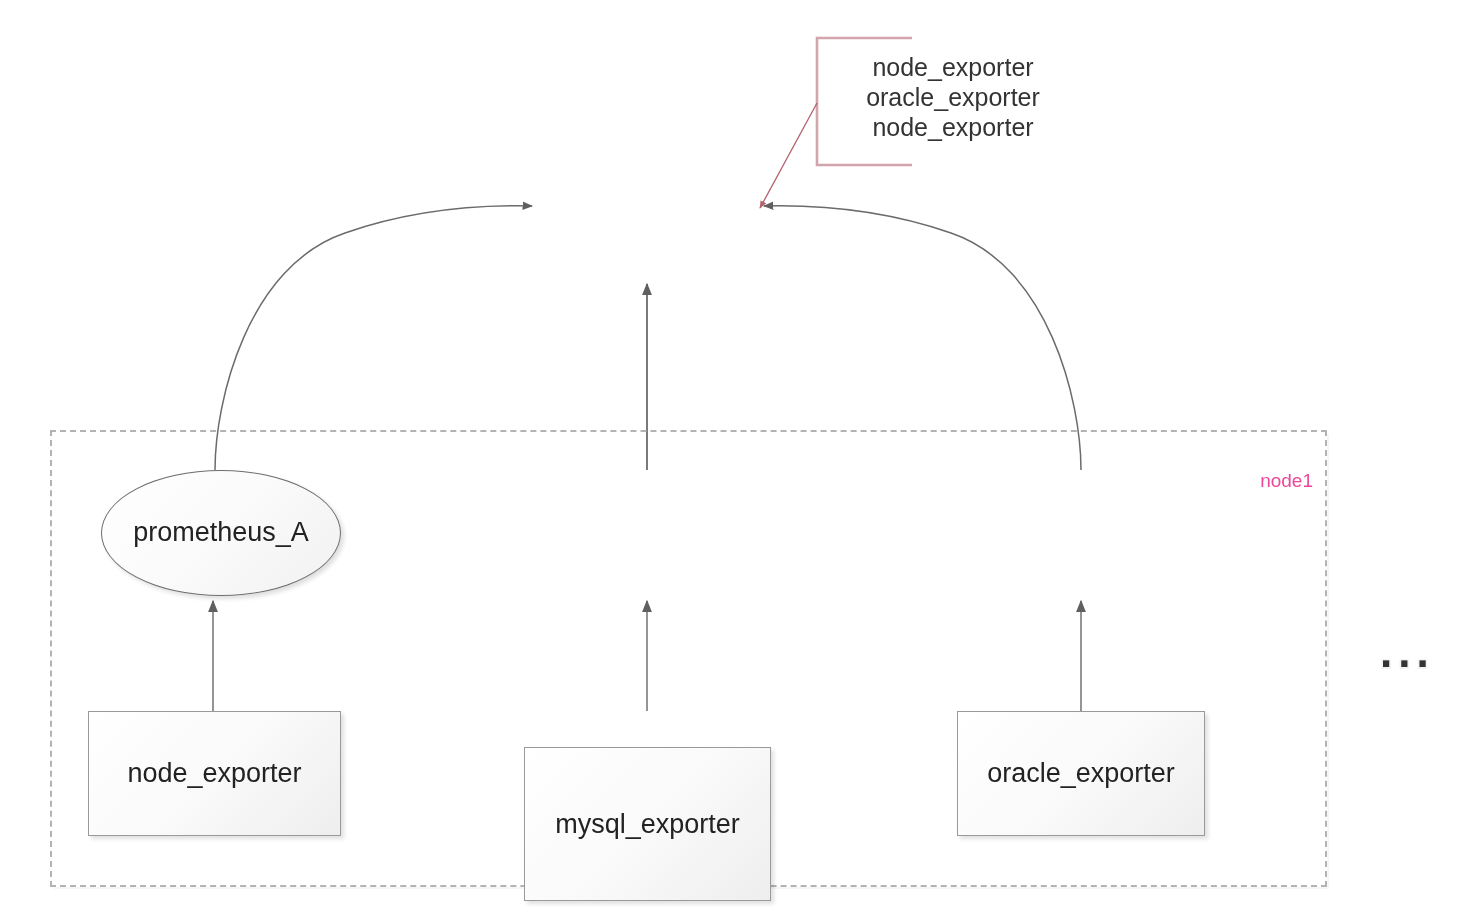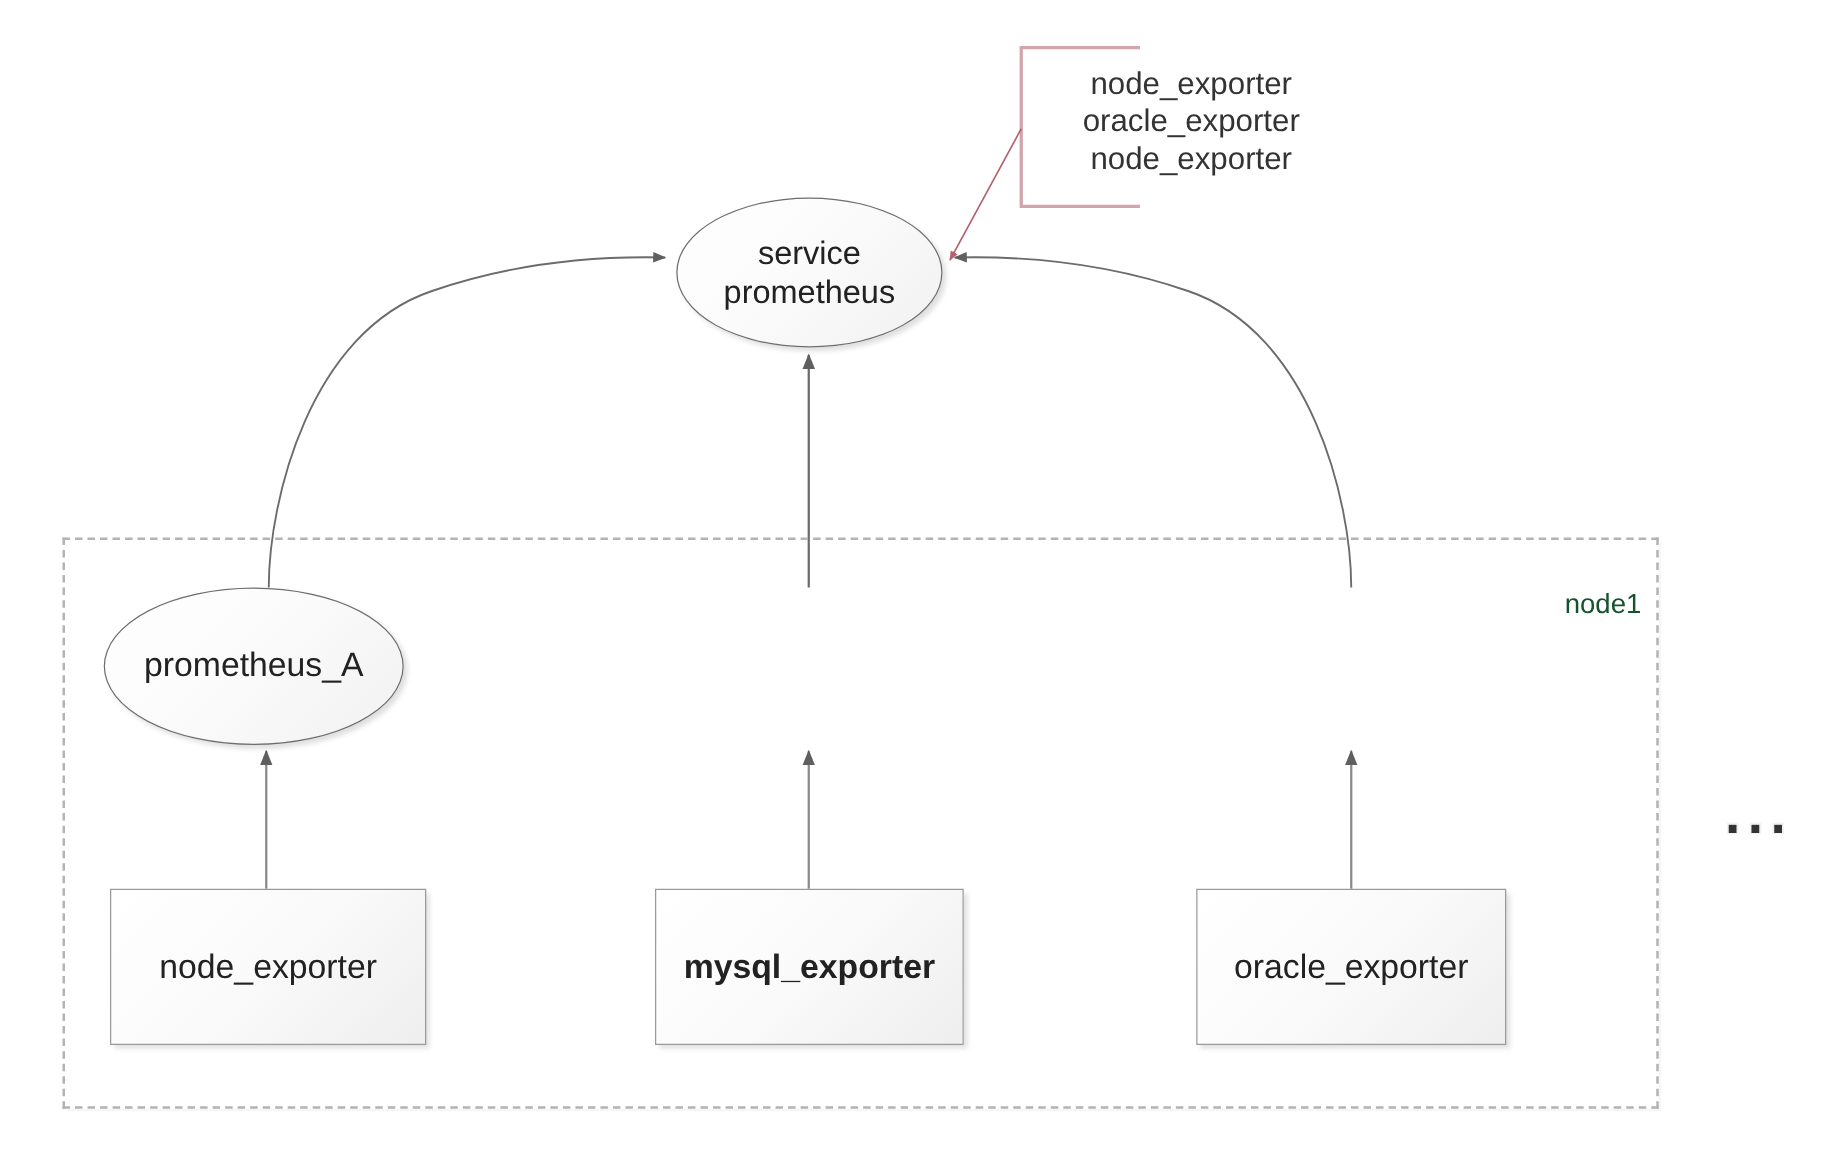--- a/index.html
+++ b/index.html
@@ -51,22 +51,22 @@
     height: 457px;
     border: 2px dashed #b3b3b3;
     box-sizing: border-box;
     background: transparent;
     box-shadow: 3px 3px 0 -1px rgba(0,0,0,0.035);
   }
   .node-group-label {
     position: absolute;
     right: 12px;
     top: 38px;
-    font-size: 22px;
-    color: #14532d;
+    font-size: 19px;
+    color: #ec4899;
     white-space: nowrap;
   }
 
   
   .ellipse {
     position: absolute;
     box-sizing: border-box;
     border: 1.3px solid #6e6e6e;
     border-radius: 50%;
     background: linear-gradient(135deg, #ffffff 0%, #fbfbfb 45%, #f1f1f1 100%);
@@ -76,39 +76,39 @@
     justify-content: center;
     text-align: center;
     color: #222222;
     font-size: 27px;
     line-height: 1.18;
   }
   .ellipse.service {
     left: 541px; top: 158px; width: 213px; height: 120px;
     font-size: 26px;
   }
-  .ellipse.prom-a { left: 83px;  top: 470px; width: 240px; height: 126px; }
+  .ellipse.prom-a { left: 101px;  top: 470px; width: 240px; height: 126px; }
   .ellipse.prom-b { left: 527px; top: 470px; width: 240px; height: 126px; }
   .ellipse.prom-c { left: 960px; top: 470px; width: 240px; height: 126px; }
 
   
   .rect {
     position: absolute;
     box-sizing: border-box;
     border: 1.3px solid #9a9a9a;
     background: linear-gradient(135deg, #ffffff 0%, #fafafa 50%, #eeeeee 100%);
     box-shadow: 3px 3px 4px rgba(0,0,0,0.12);
     display: flex;
     align-items: center;
     justify-content: center;
     color: #222222;
     font-size: 27px;
   }
   .rect.node-exp   { left: 88px;  top: 711px; width: 253px; height: 125px; }
-  .rect.mysql-exp  { left: 524px; top: 711px; width: 247px; height: 125px; font-weight: bold; }
+  .rect.mysql-exp  { left: 524px; top: 747px; width: 247px; height: 154px; }
   .rect.oracle-exp { left: 957px; top: 711px; width: 248px; height: 125px; }
 
   
   .callout-text {
     position: absolute;
     left: 838px;
     top: 52px;
     width: 230px;
     text-align: center;
     font-size: 25px;
@@ -164,26 +164,20 @@
     <path d="M 817 103 L 760 208" fill="none" stroke="#b4616f" stroke-width="1.3" marker-end="url(#arrowPink)"></path>
   </svg>
 
 
   <div class="callout-text">
     <div>node_exporter</div>
     <div>oracle_exporter</div>
     <div>node_exporter</div>
   </div>
 
-  <div class="ellipse service">
-    <div>
-      <span>service</span><br>
-      <span>prometheus</span>
-    </div>
-  </div>
 
   <div class="node-group">
     <span class="node-group-label">node1</span>
   </div>
 
   <div class="ellipse prom-a">
     <span>prometheus_A</span>
   </div>
 
   <div class="rect node-exp">

